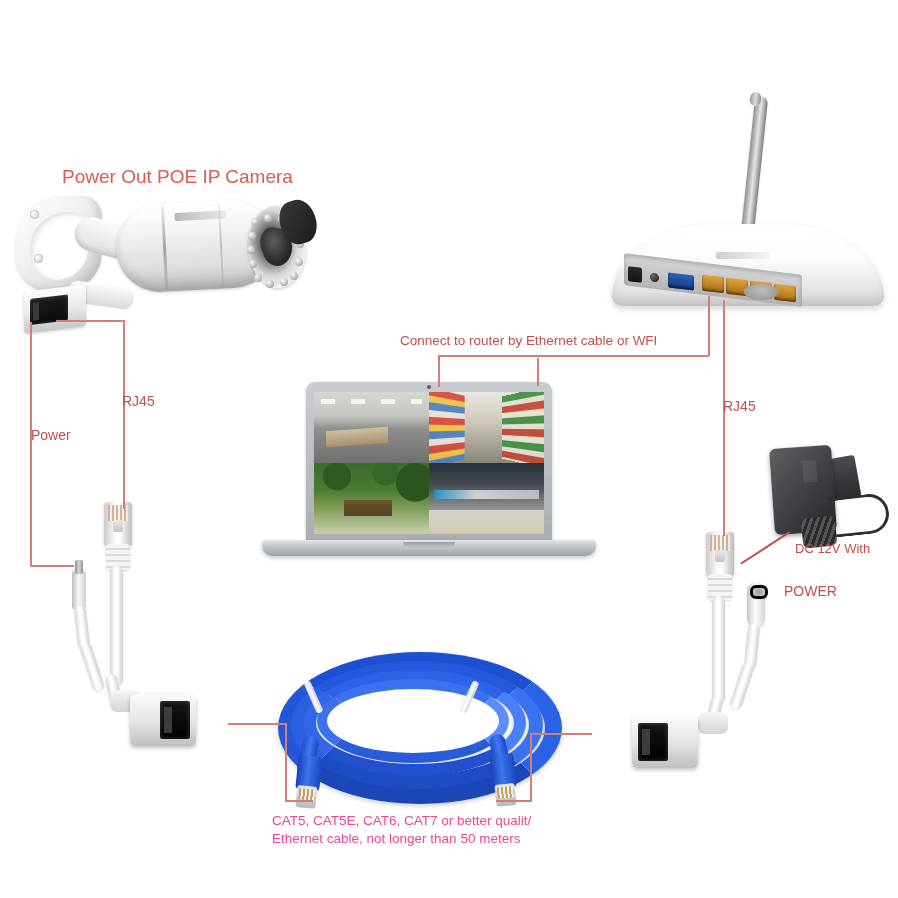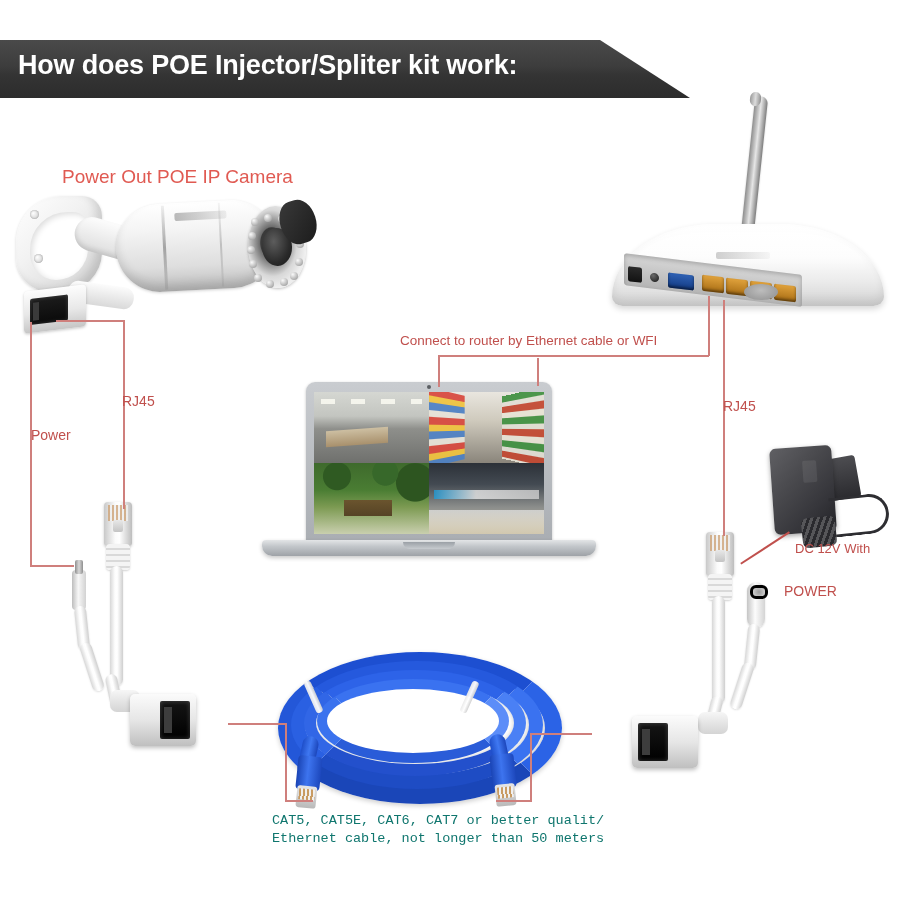--- a/index.html
+++ b/index.html
@@ -18,21 +18,21 @@
 
   
   .lbl{position:absolute;color:#d9534f;white-space:nowrap;}
   .lbl-cam{left:62px;top:166px;font-size:19px;color:#e05a52;}
   .lbl-rj45-l{left:122px;top:393px;font-size:14px;color:#c0504d;}
   .lbl-power-l{left:31px;top:427px;font-size:14px;color:#c0504d;}
   .lbl-router{left:368px;top:333px;font-size:13.5px;color:#c0504d;margin-left:32px;}
   .lbl-rj45-r{left:723px;top:398px;font-size:14px;color:#c0504d;}
   .lbl-dc{left:795px;top:541px;font-size:13px;color:#c0504d;}
   .lbl-pow-r{left:784px;top:583px;font-size:14px;color:#c0504d;}
-  .lbl-cat{left:272px;top:812px;font-size:13.5px;color:#0f766e;line-height:18px;font-family:Liberation Mono, monospace;}
+  .lbl-cat{left:272px;top:812px;font-size:13.5px;color:#ec4899;line-height:18px;}
   .lbl-cat div{white-space:nowrap;}
 
   
   .ln{position:absolute;background:#cf7f7c;}
   .lnv{width:1.6px;}
   .lnh{height:1.6px;}
   .diag{position:absolute;transform-origin:0 0;height:1.6px;background:#c0504d;}
 
   
   .obj{position:absolute;}
@@ -243,24 +243,20 @@
   .bplug .head:after{content:"";position:absolute;left:2px;top:3px;width:16px;height:11px;
      background:repeating-linear-gradient(90deg,#c89b63 0 2px,#f0f0f0 2px 4px);}
   .bstrand{position:absolute;width:16px;height:40px;border-radius:8px;
      background:linear-gradient(90deg,#1e4ec9,#3f78f2,#1c46bb);}
 </style>
 </head>
 <body>
 
 <div id="stage">
 
-  <div class="banner">
-    <div class="shape"></div>
-    <div class="title">How does POE Injector/Spliter kit work:</div>
-  </div>
 
   <div class="obj cam">
     <div class="cam-bracket"></div>
     <div class="cam-screw" style="left:22px;top:22px;"></div>
     <div class="cam-screw" style="left:26px;top:66px;"></div>
     <div class="cam-arm"></div>
     <div class="cam-body">
       <div class="seam"></div>
       <div class="seam2"></div>
       <div class="brand"></div>

